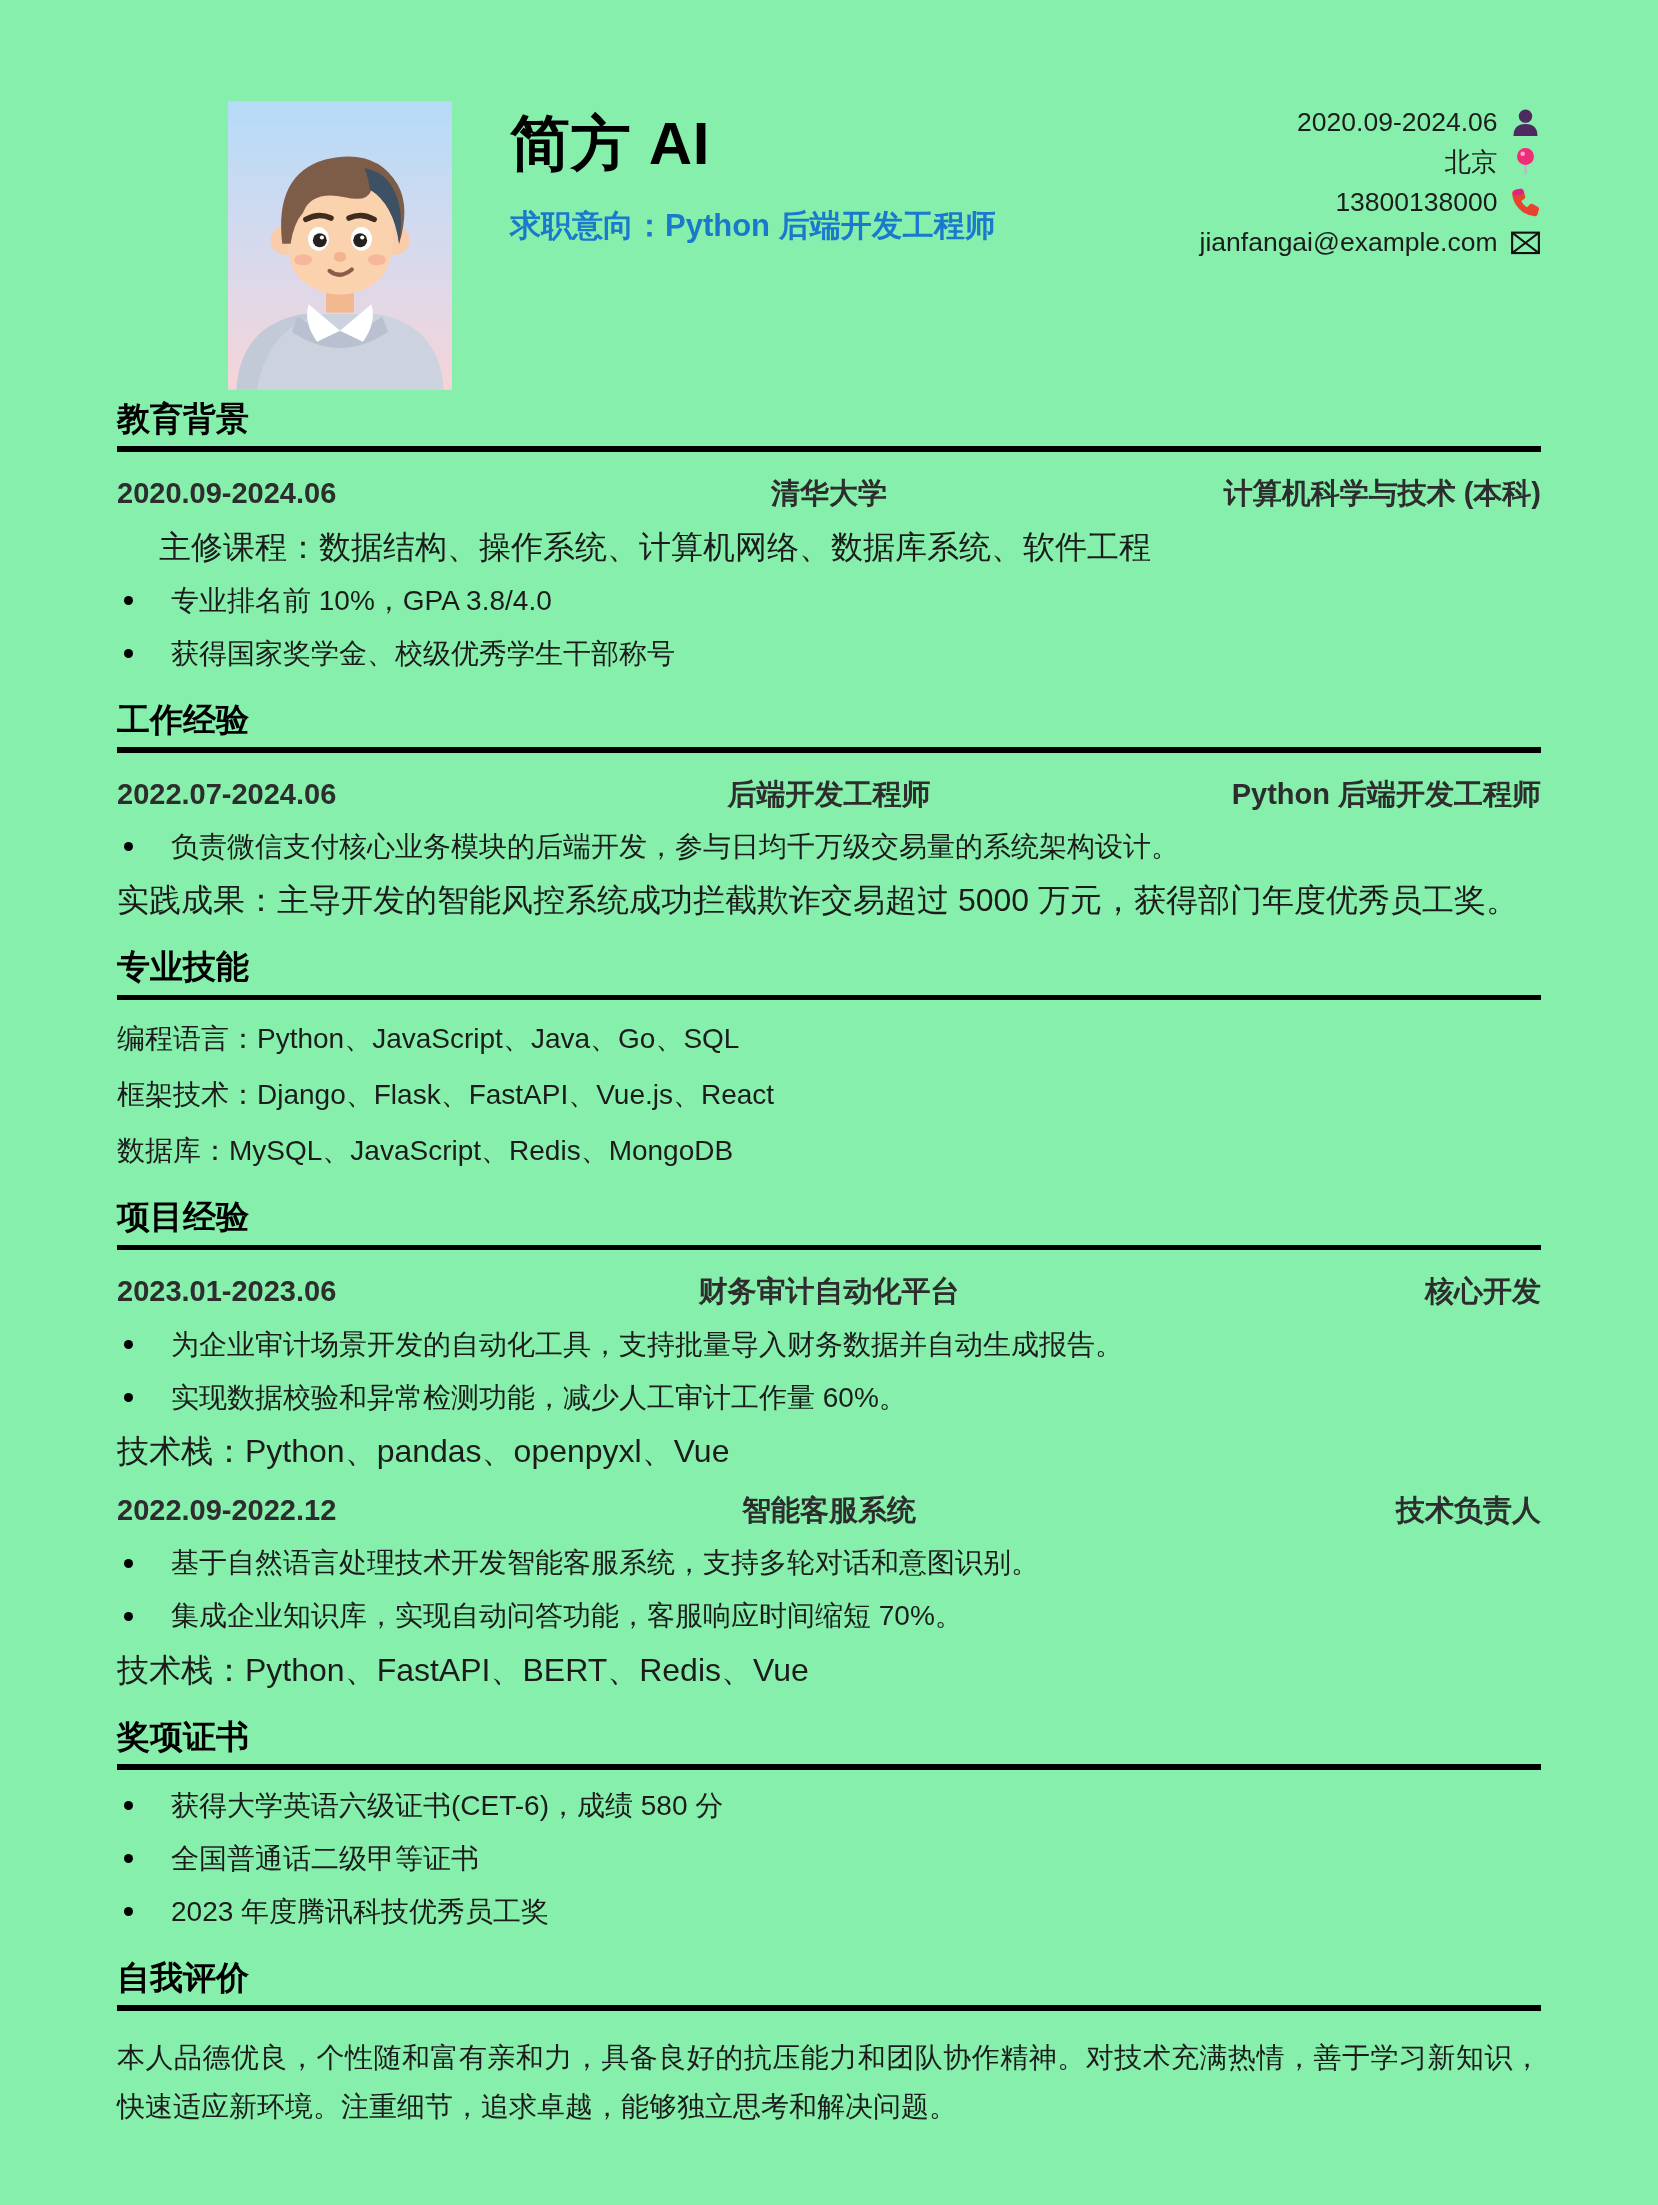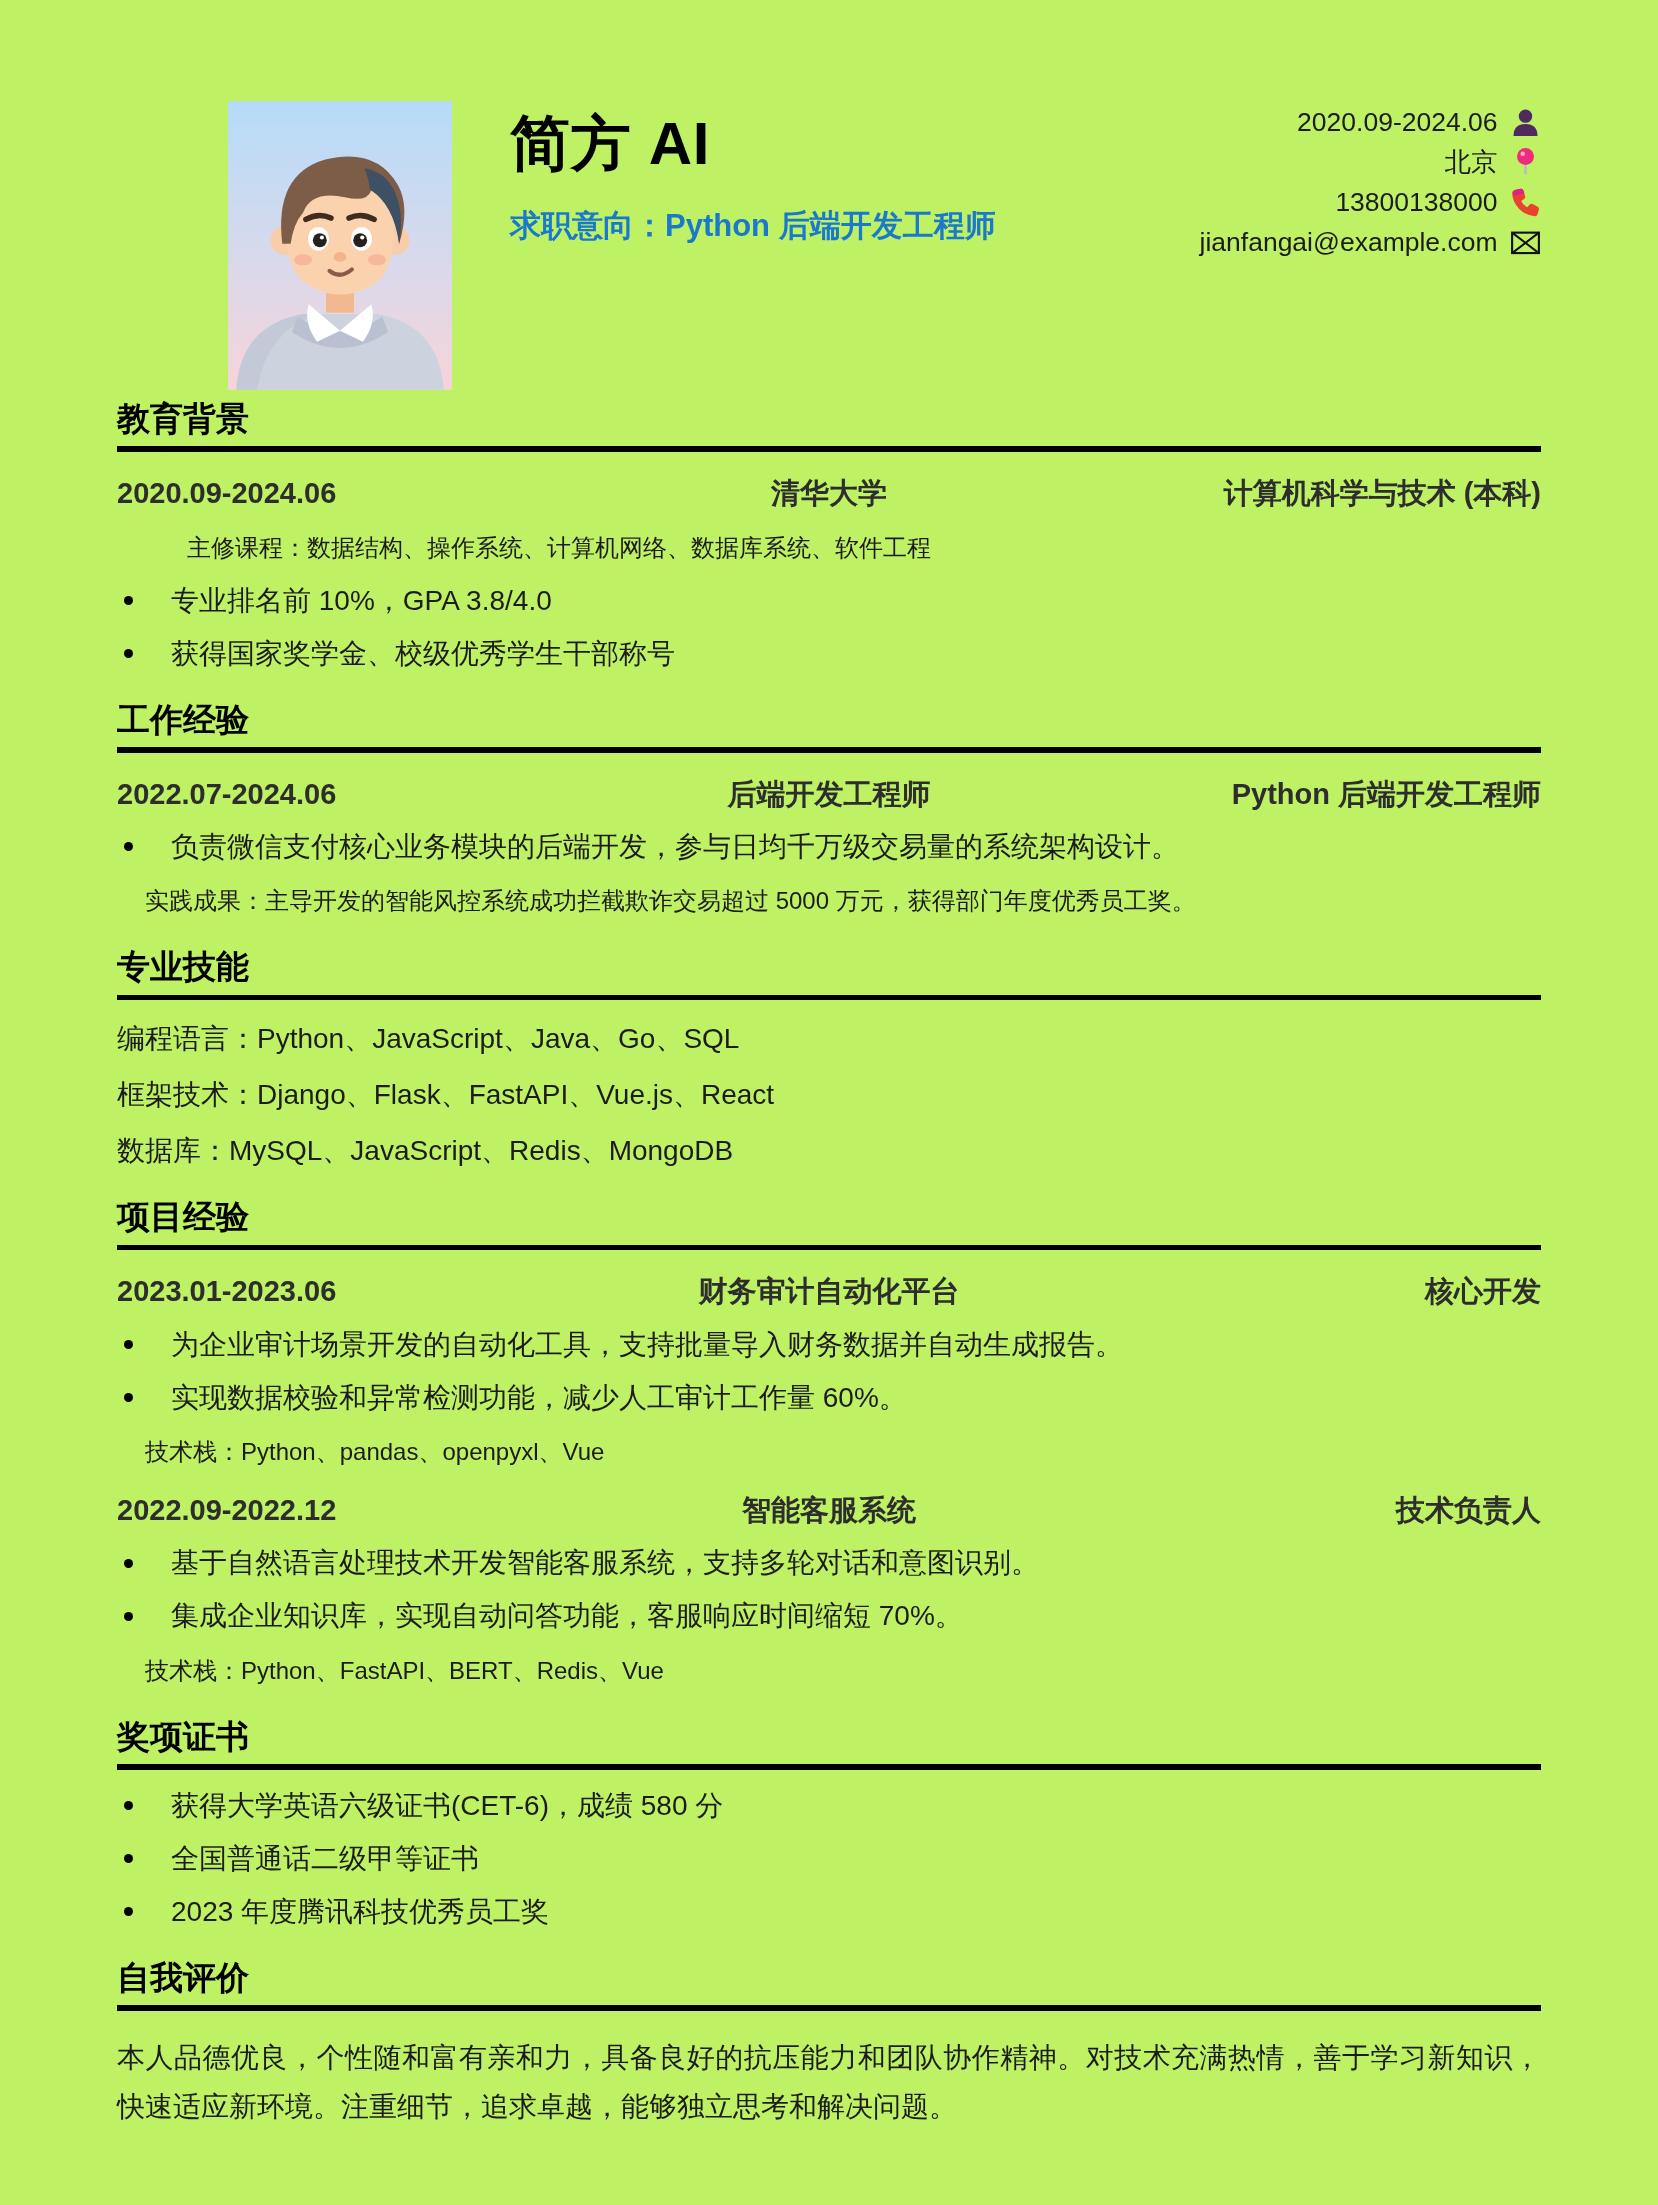--- a/index.html
+++ b/index.html
@@ -1,19 +1,19 @@
 <!DOCTYPE html>
 <html style="font-size:11px"><head>
 <meta charset="utf-8">
 <style>
   * { margin:0; padding:0; box-sizing:border-box; }
   html,body { background:#ffffff; }
   body { font-family:"Liberation Sans","DejaVu Sans",sans-serif; color:#1c1c1c; }
   .page {
-    width:1658px; height:2205px; background:#bef264;
+    width:1658px; height:2205px; background:#86efac;
     padding:101px 117px 84px 117px; overflow:hidden;
   }
 
   
   .header { display:flex; align-items:flex-start; }
   .photo {
     width:224px; height:289px; margin-left:111px; flex:0 0 auto;
     overflow:hidden;
   }
   .photo svg { display:block; width:100%; height:100%; }
@@ -33,21 +33,21 @@
   .section.first { margin-top:11px; }
   .section-title { font-size:33px; font-weight:bold; color:#000; line-height:1.1; }
   .section-rule { height:5.6px; background:#000; margin-top:9px; }
 
   .entry-row { display:flex; align-items:baseline; margin-top:25px;
                font-size:29px; font-weight:bold; color:#2d2d2d; line-height:1.15; }
   .entry-row .e-left  { flex:1 1 0; text-align:left; }
   .entry-row .e-center{ flex:1.6 1 0; text-align:center; }
   .entry-row .e-right { flex:1 1 0; text-align:right; }
 
-  .para { margin-top:19.5px; font-size:24px; line-height:35px; color:#1c1c1c;margin-left:28px; }
+  .para { margin-top:19.5px; font-size:32px; line-height:35px; color:#1c1c1c; }
   .para.indent { padding-left:42px; }
   .skill-line { margin-top:21px; font-size:28px; line-height:35px; color:#1c1c1c; }
 
   .bullet { display:flex; margin-top:18px; }
   .bullet .dot { width:9px; height:9px; border-radius:50%; background:#000;
                  margin:13.2px 0 0 7px; flex:0 0 auto; }
   .bullet .b-text { margin-left:38px; flex:1 1 auto; font-size:28px; line-height:35px; color:#1c1c1c; }
 
   .eval-text { margin-top:22px; font-size:28px; line-height:49px; color:#1c1c1c; text-align:justify; }
 </style>

